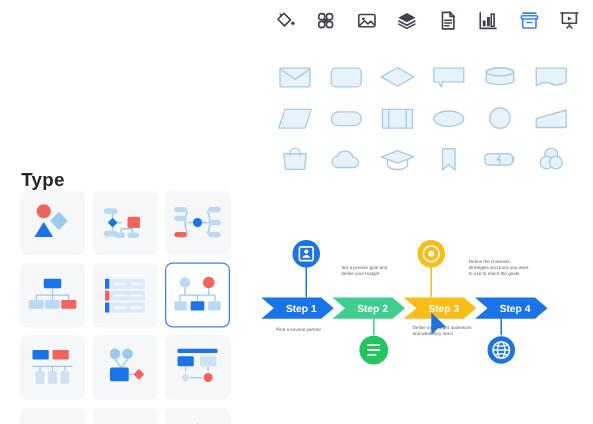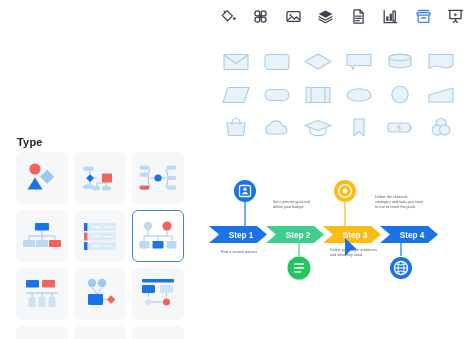--- a/index.html
+++ b/index.html
@@ -44,40 +44,40 @@
   .shape-cell .sh {
     fill: #e8f2fb; stroke: #a8cce8; stroke-width: 1.1;
     stroke-linejoin: round; stroke-linecap: round;
   }
   .shape-cell .shl { fill:none; stroke: #a8cce8; stroke-width: 1.1;
     stroke-linejoin: round; stroke-linecap: round; }
 
   
   .type-title {
     position: absolute; left: 17px; top: 136px;
-    font-size: 11px; font-weight: bold; color: #24262b;
+    font-size: 15px; font-weight: bold; color: #24262b;
     letter-spacing: .2px;
   }
   .type-grid {
     position: absolute; left: 16px; top: 152px;
     width: 168px;
     display: grid; grid-template-columns: repeat(3, 52px);
     grid-auto-rows: 52px; gap: 6px;
   }
   .tpl {
     background: #f6f7f9; border-radius: 6px;
     border: 1.4px solid transparent;
     display: flex; align-items: center; justify-content: center;
     cursor: pointer; overflow: hidden;
   }
   .tpl.selected { border-color: #3b82f6; background: #ffffff; }
   .tpl svg { display:block; }
 
   
-  .flow { position: absolute; left: 205px; top: 178px; width: 262px; height: 125px; }
+  .flow { position: absolute; left: 205px; top: 190px; width: 262px; height: 125px; }
   .flow svg { display:block; }
   .ftxt {
     position: absolute;
     font-family: "Liberation Sans", sans-serif;
     color: #58606e;
     line-height: 1.35;
   }
 </style>
 </head>
 <body>

